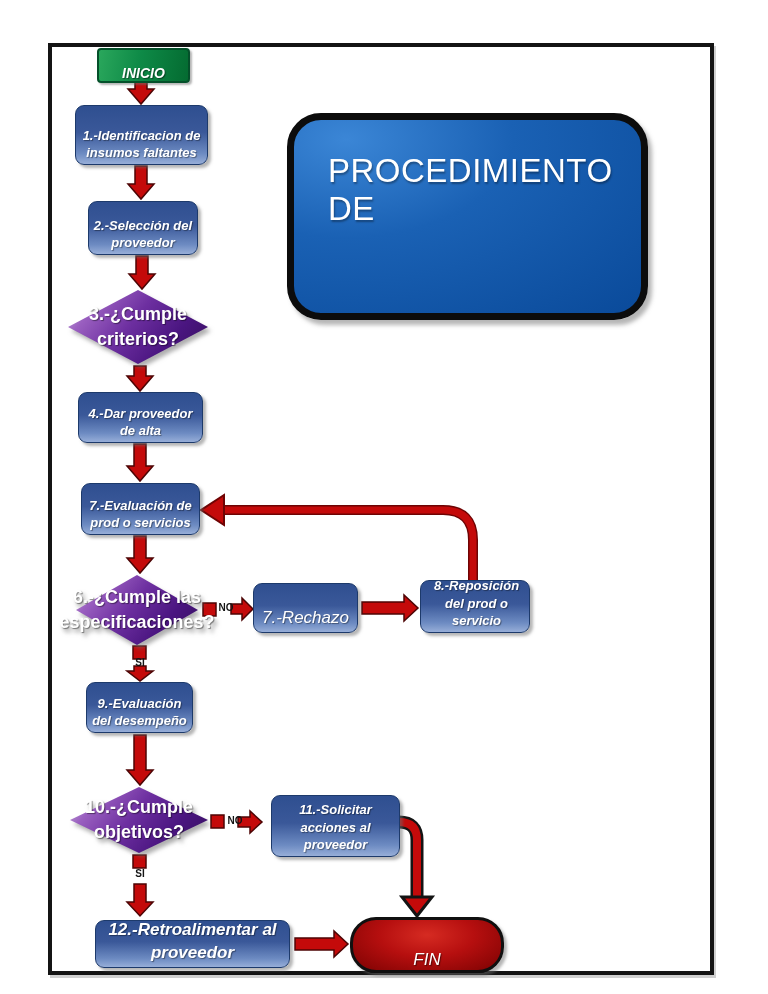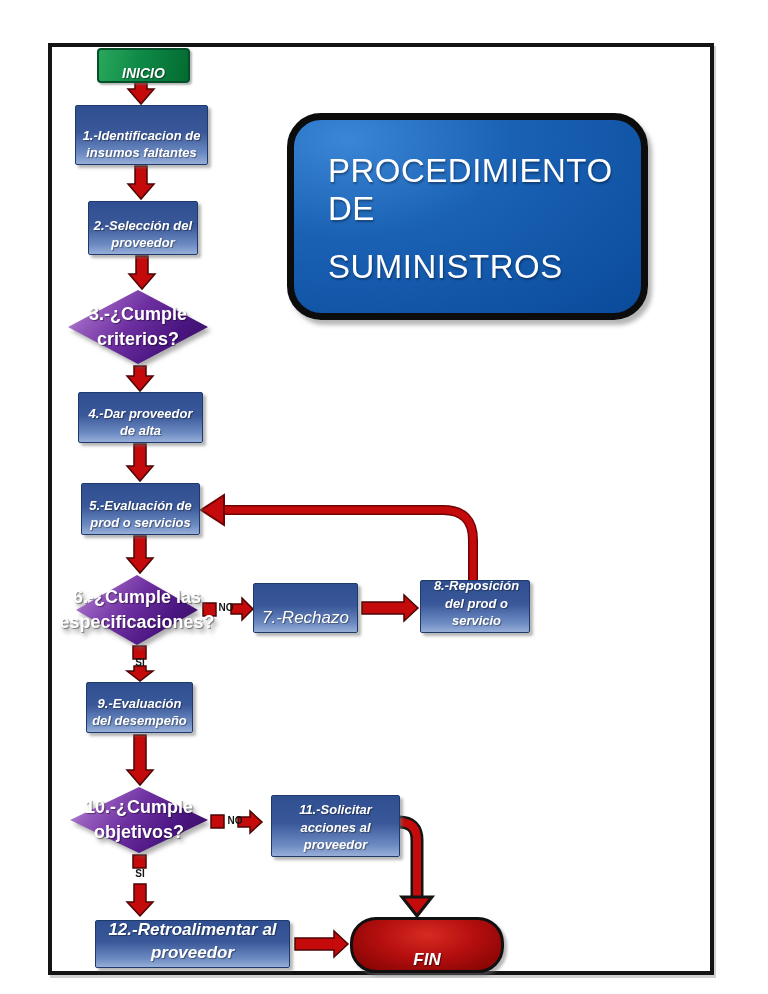--- a/index.html
+++ b/index.html
@@ -9,37 +9,37 @@
   }
   .frame{
     position:absolute;left:48px;top:43px;width:658px;height:924px;
     border:4px solid #141414;background:#ffffff;
     box-shadow:2px 3px 0 rgba(120,120,120,.35);
   }
   .connectors{position:absolute;left:0;top:0;width:768px;height:994px;pointer-events:none;}
   .node{position:absolute;display:flex;align-items:flex-end;justify-content:center;text-align:center;}
   .process{
     background:linear-gradient(180deg,#2f4f90 0%,#3a5899 45%,#6d8bc2 82%,#97aed8 100%);
-    border:1px solid #1d3a6b;border-radius:2px;
+    border:1px solid #1d3a6b;border-radius:9px;
     box-shadow:3px 3px 3px rgba(110,110,110,.5);
     color:#ffffff;font-weight:bold;font-style:italic;font-size:13px;line-height:1.35;
     text-shadow:1px 1px 1px rgba(0,0,0,.4);padding:2px 4px;box-sizing:border-box;
   }
   .startcap{
     background:linear-gradient(100deg,#2aa75c 0%,#0e8a47 45%,#046b31 100%);
     border:2px solid #04502a;border-radius:4px;
     box-shadow:2px 2px 2px rgba(110,110,110,.5);
     color:#fff;font-weight:bold;font-style:italic;font-size:14px;
     text-shadow:1px 1px 1px rgba(0,0,0,.45);z-index:6;
   }
   .endcap{
     background:radial-gradient(ellipse at 50% 30%,#d62b22 0%,#b60f0f 45%,#7c0202 100%);
     border:3px solid #101010;border-radius:26px;
     box-shadow:3px 3px 3px rgba(110,110,110,.5);
-    color:#fff;font-weight:bold;font-style:italic;font-size:17px;
+    color:#fff;font-weight:normal;font-style:italic;font-size:17px;
     text-shadow:1px 1px 1px rgba(0,0,0,.5);z-index:6;
   }
   .diamond-wrap{position:absolute;filter:drop-shadow(3px 4px 2px rgba(110,110,110,.55));}
   .diamond-bg{
     position:absolute;left:0;top:0;right:0;bottom:0;
     clip-path:polygon(50% 0,100% 50%,50% 100%,0 50%);
     background:linear-gradient(130deg,#d2c9e0 0%,#9a5fc0 20%,#6d2fa0 45%,#4a1580 72%,#340f5a 100%);
   }
   .diamond-label{
     position:absolute;left:-12px;top:0;right:-12px;bottom:0;
@@ -101,42 +101,41 @@
   </g>
   <polygon points="402,897 432,897 417,916" fill="#c40a0a" stroke="#141414" stroke-width="3"></polygon>
 </svg>
 
 <div class="node startcap" style="left:97px;top:48px;width:89px;height:31px;">
   <span>INICIO</span>
 </div>
 
 <div class="titlecard">
   <div class="t1">PROCEDIMIENTO DE</div>
-  <div class="t2">SUMINISTROS</div>
 </div>
 
 <div class="node process z" style="left:75px;top:105px;width:133px;height:60px;">
   <span>1.-Identificacion de insumos faltantes</span>
 </div>
 
 <div class="node process z" style="left:88px;top:201px;width:110px;height:54px;">
   <span>2.-Selección del proveedor</span>
 </div>
 
 <div class="diamond-wrap" style="left:68px;top:290px;width:140px;height:74px;">
   <div class="diamond-bg"></div>
   <div class="diamond-label">3.-¿Cumple criterios?</div>
 </div>
 
 <div class="node process z" style="left:78px;top:392px;width:125px;height:51px;">
   <span>4.-Dar proveedor de alta</span>
 </div>
 
 <div class="node process z" style="left:81px;top:483px;width:119px;height:52px;">
-  <span>5.-Evaluación de prod o servicios</span>
+  <span>7.-Evaluación de prod o servicios</span>
 </div>
 
 <div class="diamond-wrap" style="left:76px;top:575px;width:122px;height:70px;">
   <div class="diamond-bg"></div>
   <div class="diamond-label">6.-¿Cumple las especificaciones?</div>
 </div>
 
 <div class="branch-label" style="left:215px;top:602px;">NO</div>
 <div class="branch-label" style="left:129px;top:657px;">SI</div>
 

